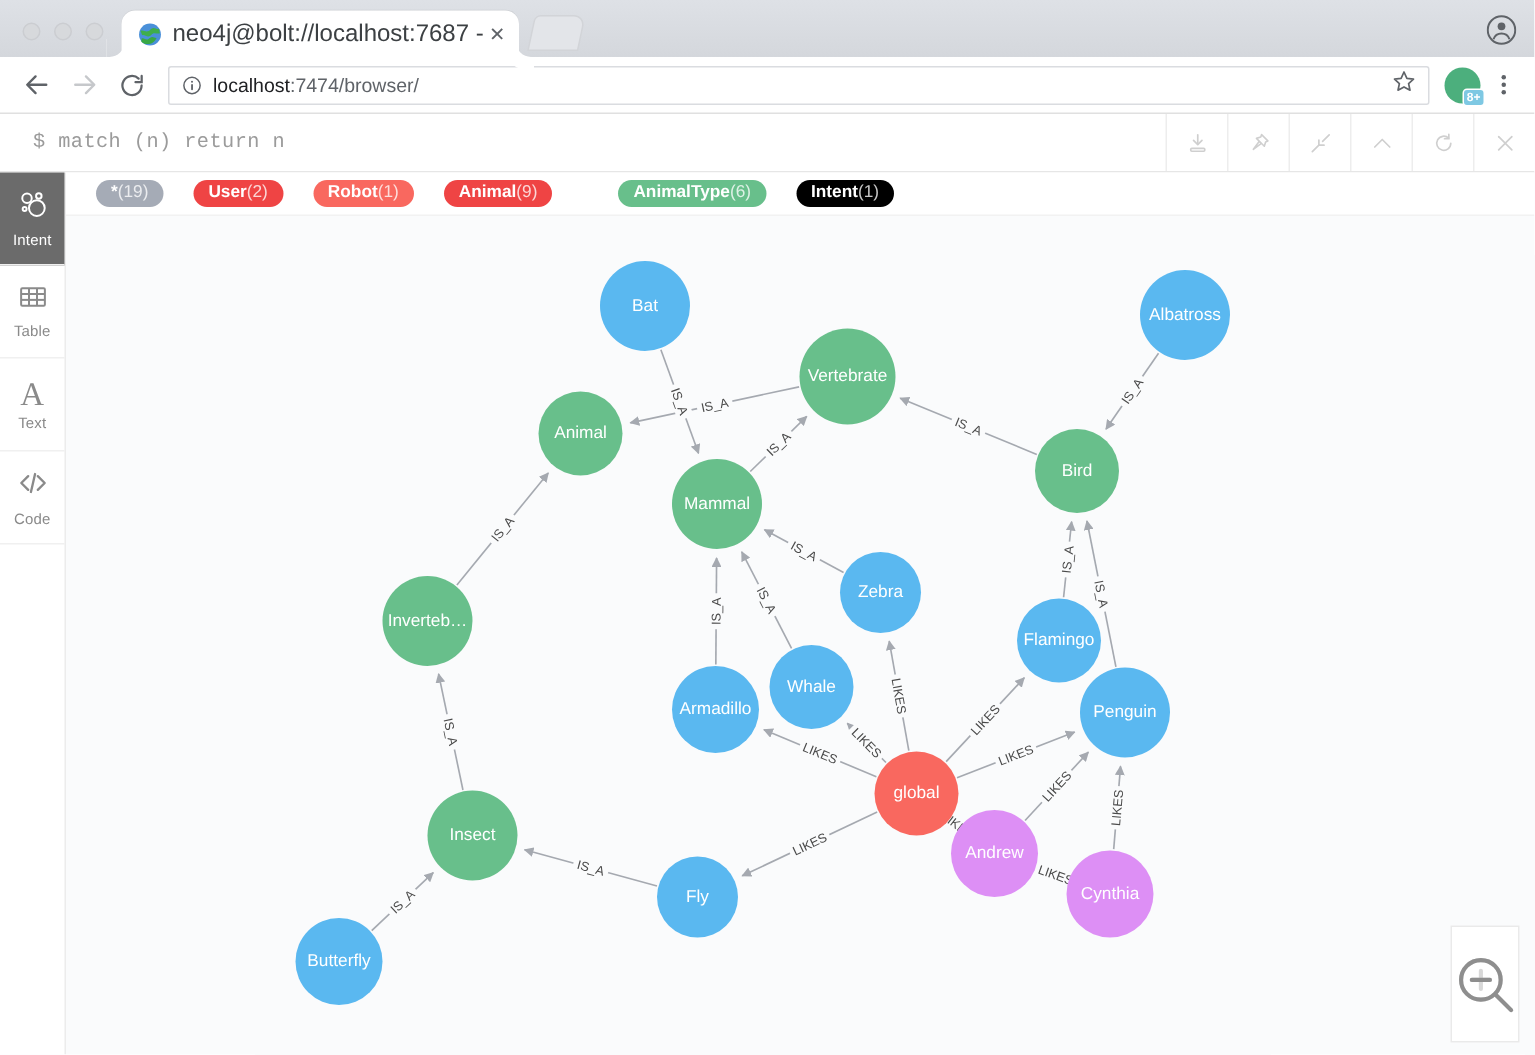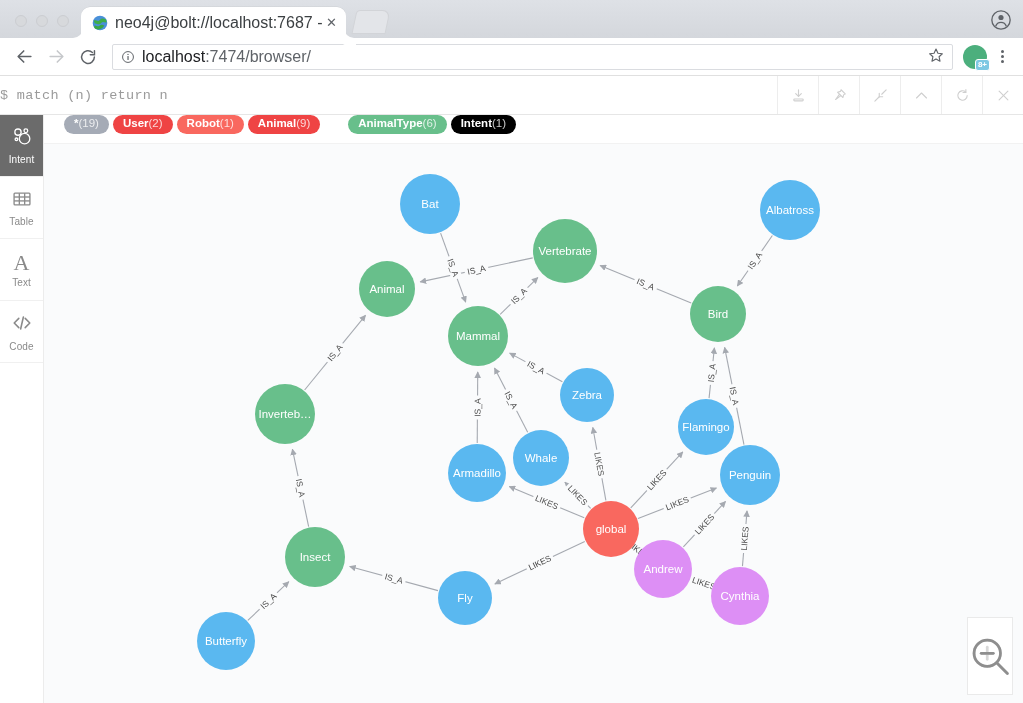--- a/index.html
+++ b/index.html
@@ -61,21 +61,21 @@
     padding: 0 10px; gap: 4px; border-bottom: 1px solid #e0e0e0;
   }
   .navicon { width: 28px; height: 28px; display:flex; align-items:center; justify-content:center; color:#5f6368; flex:none;}
   .navicon.disabled { color: #c6c8cb; }
   .omnibox {
     flex: 1; height: 26px; margin: 0 6px;
     border: 1px solid #dadce0; border-radius: 2px;
     display: flex; align-items: center; padding: 0 8px; gap: 7px;
     background: #fff;
   }
-  .omni-text { font-size: 16px; color: #202124; white-space: nowrap; }
+  .omni-text { font-size: 13px; color: #202124; white-space: nowrap; }
   .omni-text .host { color: #202124; }
   .omni-text .path { color: #5f6368; }
   .star { margin-left: auto; color: #5f6368; }
   .profile {
     width: 24px; height: 24px; border-radius: 50%;
     background: #4caf7d; position: relative; flex:none;
   }
   .profile .badge {
     position: absolute; bottom: -2px; right: -3px;
     background: #7ec8e3; color: #fff; font-size: 8px; font-weight: bold;
@@ -87,42 +87,42 @@
   
   .app { flex: 1; display: flex; flex-direction: column; background: #fff; min-height:0; }
 
   .querybar {
     height: 39px; display: flex; align-items: center;
     border-bottom: 1px solid #e6e6e6; background: #fff;
   }
   .query-text {
     flex: 1; padding-left: 0;
     font-family: "Liberation Mono", monospace;
-    font-size: 13.5px; color: #9b9b9b; letter-spacing: .3px;
+    font-size: 13.5px; color: #9b9b9b; letter-spacing: .3px; margin-left: 22px;
   }
   .qb-actions { display: flex; height: 100%; }
   .qb-btn {
     width: 41px; height: 100%; display: flex; align-items: center; justify-content: center;
     border-left: 1px solid #ededed; color: #cfcfcf;
   }
 
   .body-row { flex: 1; display: flex; min-height: 0; }
 
   .sidebar { width: 44px; background: #fff; border-right: 1px solid #ececec; flex:none; }
   .side-item {
     height: 62px; display: flex; flex-direction: column; align-items: center; justify-content: center;
     gap: 3px; color: #8a8a8a; border-bottom: 1px solid #f0f0f0;
   }
   .side-item.active { background: #6b6b6b; color: #fff; }
   .side-label { font-size: 10px; letter-spacing: .1px; }
 
   .canvas-wrap { flex: 1; display: flex; flex-direction: column; min-width:0; }
 
   .legend {
-    height: 29px; background: #fff; display: flex; align-items: flex-start; gap: 4px;
+    height: 29px; background: #fff; display: flex; align-items: center; gap: 20px;
     padding: 0 0 0 20px; border-bottom: 1px solid #f2f2f2;
   }
   .chip {
     border-radius: 11px; padding: 3px 10px 4px; font-size: 11.5px; color: #fff; font-weight: bold;
     line-height: 1; white-space: nowrap;
   }
   .chip .cnt { font-weight: normal; opacity: .78; }
 
   .graph-area { flex: 1; position: relative; background: #fafbfc; overflow: hidden; }
   .graph-area svg { position:absolute; top:0; left:0; width:100%; height:100%; }

